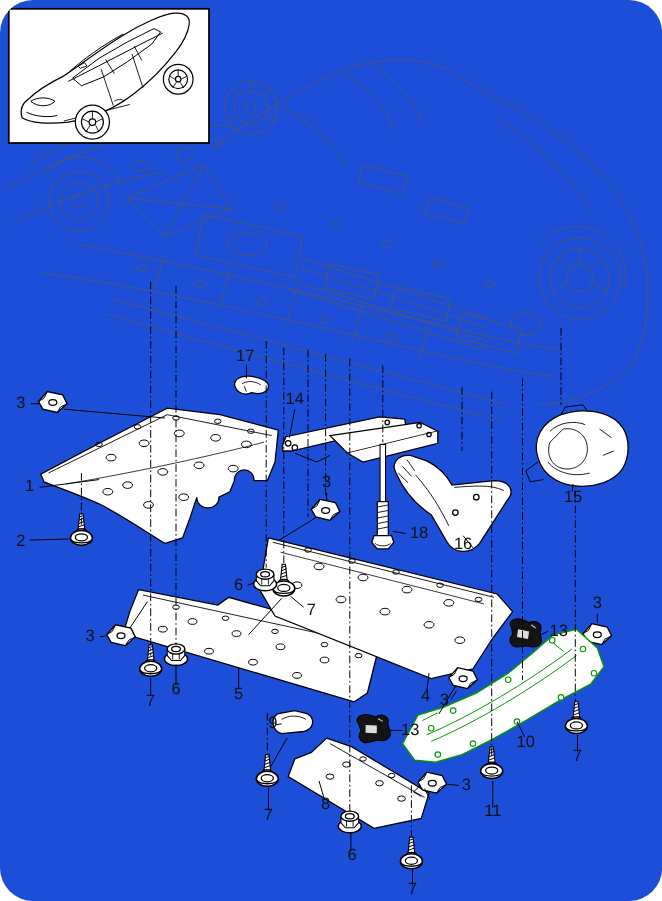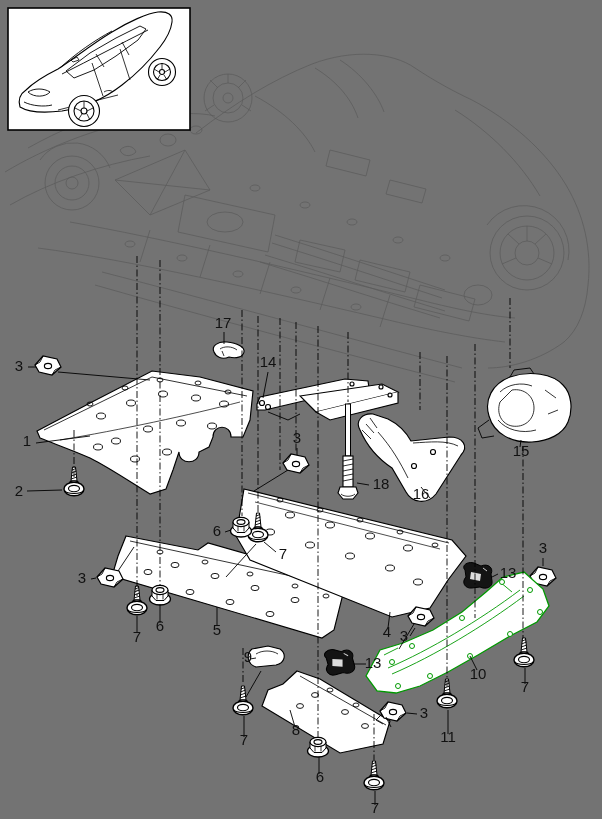--- a/index.html
+++ b/index.html
@@ -1,17 +1,17 @@
 <!DOCTYPE html>
 <html><head>
 <meta charset="utf-8">
 <style>
   html,body{margin:0;padding:0;background:#ffffff;}
-  .stage{position:relative;width:602px;height:819px;background:#737373;overflow:hidden;
-         font-family:"Liberation Sans", sans-serif;}
+  .stage{position:relative;width:602px;height:819px;background:#1d4ed8;overflow:hidden;
+         font-family:"Liberation Sans", sans-serif;border-radius:30px;}
   svg{display:block;}
   text.callout{font-family:"Liberation Sans", sans-serif;font-size:15px;fill:#111;}
 </style>
 </head>
 <body>
 
 <div class="stage">
 <svg width="602" height="819" viewBox="0 0 602 819" xmlns="http://www.w3.org/2000/svg">
 
   <defs>

